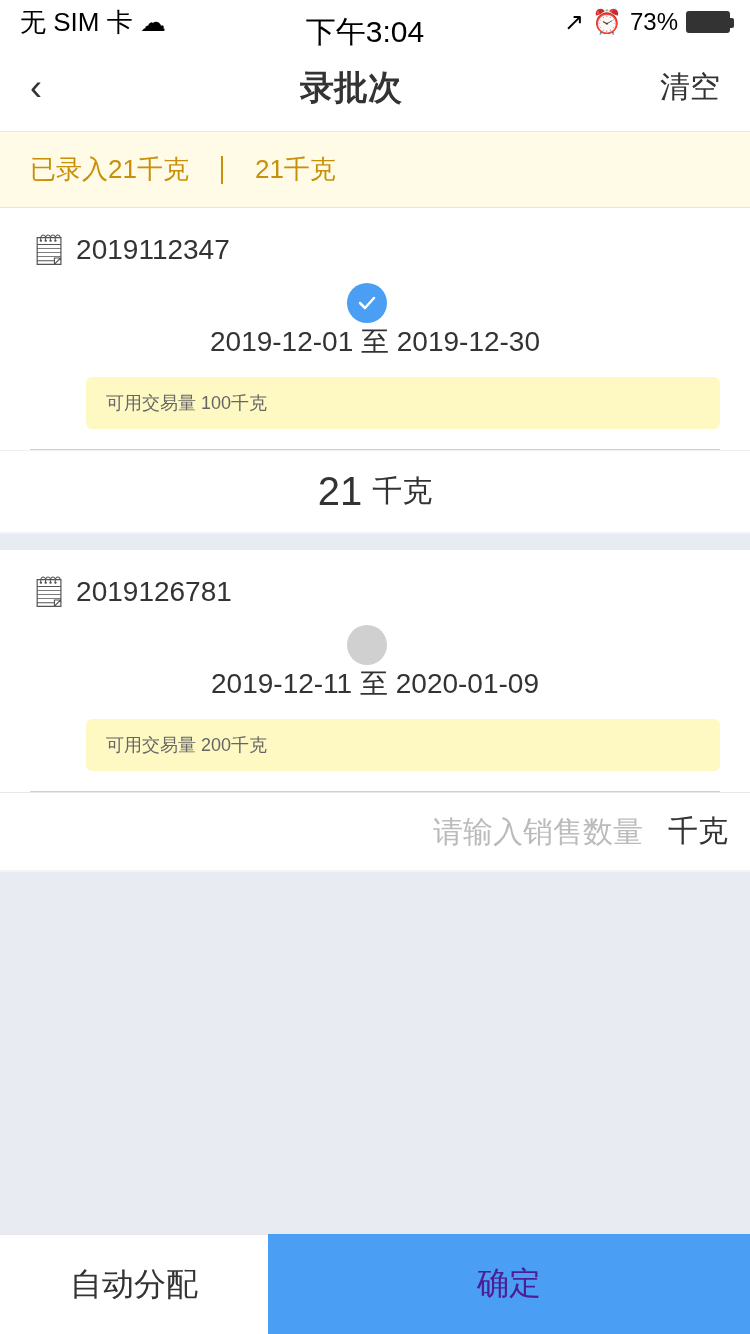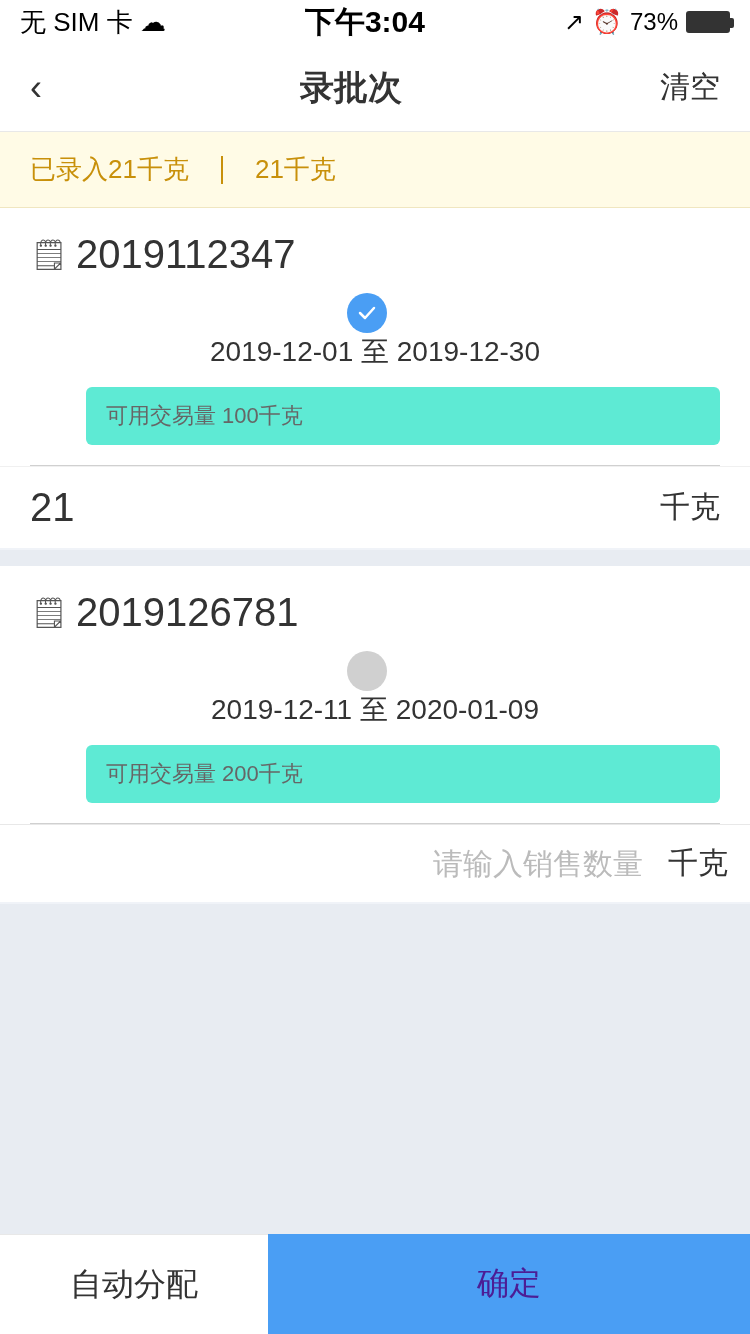--- a/index.html
+++ b/index.html
@@ -11,35 +11,34 @@
       background: #f0f3f8;
       overflow-x: hidden;
     }
 
     
     .status-bar {
       width: 100%;
       height: 44px;
       background: #fff;
       display: flex;
-      align-items: center;
       justify-content: space-between;
-      padding: 4px 20px;
+      padding: 12px 20px;
       font-size: 28px;
     }
     .status-left {
       display: flex;
       align-items: center;
       gap: 8px;
       font-size: 26px;
       font-weight: 500;
     }
     .status-center {
       font-size: 30px;
-      font-weight: 700;
+      font-weight: 400;
     }
     .status-right {
       display: flex;
       align-items: center;
       gap: 8px;
       font-size: 24px;
     }
     .battery-icon {
       display: inline-block;
       width: 44px;
@@ -115,21 +114,21 @@
       display: flex;
       align-items: center;
       padding: 24px 30px 8px 30px;
     }
     .batch-id-icon {
       font-size: 30px;
       color: #555;
       margin-right: 8px;
     }
     .batch-id {
-      font-size: 40px;
+      font-size: 28px;
       color: #333;
       font-weight: 500;
     }
     .batch-date-row {
       display: flex;
       align-items: center;
       padding: 8px 30px;
       flex-direction: column;
     }
     .batch-radio {
@@ -150,33 +149,33 @@
     }
     .batch-radio.checked svg {
       display: block;
     }
     .batch-date-text {
       font-size: 28px;
       color: #333;
     }
     .batch-available {
       margin: 8px 30px 20px 86px;
-      background: #5eead4;
+      background: #fef9c3;
       border-radius: 6px;
       padding: 14px 20px;
-      font-size: 22px;
+      font-size: 18px;
       color: #666;
     }
 
     
     .quantity-row {
       background: #fff;
       display: flex;
       align-items: center;
-      justify-content: space-between;
+      justify-content: center;
       padding: 18px 30px;
       border-top: 1px solid #f0f0f0;
     }
     .quantity-value {
       font-size: 40px;
       color: #333;
       font-weight: 500;
       margin-right: 10px;
     }
     .quantity-unit {

